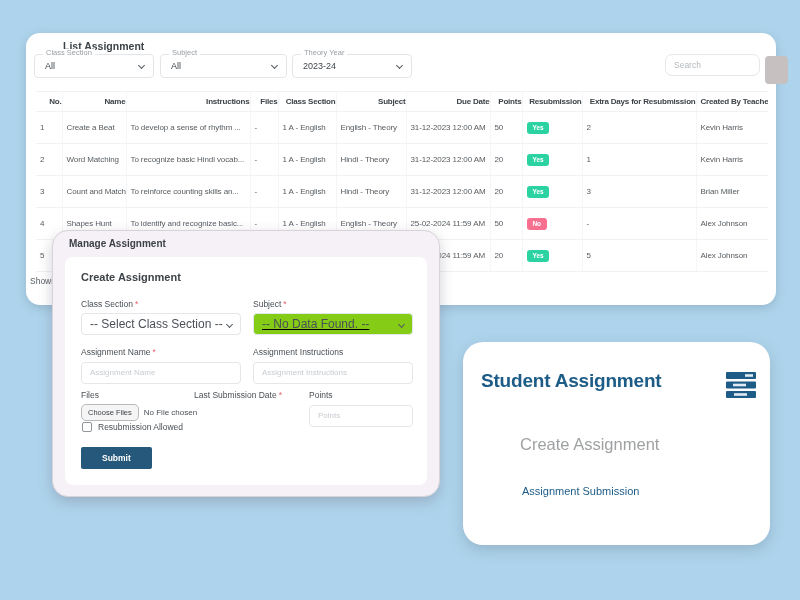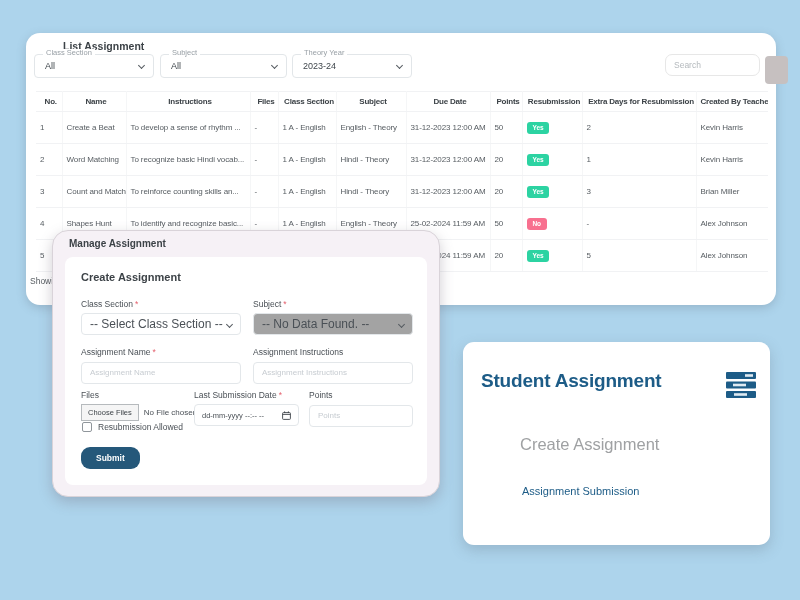--- a/index.html
+++ b/index.html
@@ -18,21 +18,21 @@
   .flabel { position:absolute; top:-6px; left:8px; font-size:7.5px; color:#99a0a6; background:#fff; padding:0 3px; line-height:1; white-space:nowrap; }
   .fvalue { display:block; font-size:9px; color:#3f464c; line-height:22px; padding-left:10px; }
   .chev { position:absolute; right:9px; top:8px; width:5px; height:5px;
     border-right:1.3px solid #555b60; border-bottom:1.3px solid #555b60; transform:rotate(45deg); }
 
   .search { position:absolute; left:639px; top:21px; width:95px; height:22px; border:1px solid #e7e7e7;
     border-radius:7px; font-size:8.5px; padding:0 8px; color:#444; outline:none; font-family:inherit; }
   .search::placeholder { color:#b4b9bd; }
 
   table.assign { position:absolute; left:10px; top:58px; width:732px; border-collapse:collapse; table-layout:fixed; }
-  table.assign th { height:20px; font-size:8px; font-weight:bold; color:#3c4247; text-align:center;
+  table.assign th { height:20px; font-size:8px; font-weight:bold; color:#3c4247; text-align:right;
     padding:0 0 0 4px; border-top:1px solid #f1f2f4; border-bottom:1px solid #f1f2f4; border-right:1px solid #f5f6f7;
     white-space:nowrap; overflow:hidden; letter-spacing:-.2px; }
   table.assign td { height:32px; font-size:8px; color:#565c61; padding:0 0 0 4px;
     border-bottom:1px solid #f1f2f4; border-right:1px solid #f5f6f7; white-space:nowrap; overflow:hidden; letter-spacing:-.1px; }
   table.assign th:last-child, table.assign td:last-child { border-right:none; }
   .c0{width:26px}.c1{width:64px}.c2{width:124px}.c3{width:28px}.c4{width:58px}.c5{width:70px}
   .c6{width:84px}.c7{width:32px}.c8{width:60px}.c9{width:114px}.c10{width:72px}
   .badge { display:inline-block; padding:2.5px 6px; border-radius:3px; font-size:6.5px; font-weight:bold; color:#fff; }
   .badge-yes { background:var(--badge-yes,#2cd3a2); }
   .badge-no  { background:var(--badge-no,#f8708f); }
@@ -48,43 +48,43 @@
   .mp-heading { position:absolute; left:16px; top:14px; font-size:11px; font-weight:bold; color:#3c4247; }
 
   .fg { position:absolute; }
   .g1{left:16px;top:34px;width:160px} .g2{left:188px;top:34px;width:160px}
   .g3{left:16px;top:82px;width:160px} .g4{left:188px;top:82px;width:160px}
   .g5{left:16px;top:125px;width:110px} .g6{left:129px;top:125px;width:105px} .g7{left:244px;top:125px;width:104px}
   .lbl { display:block; font-size:8.5px; color:#4a5056; margin-bottom:4px; white-space:nowrap;margin-top:8px; }
   .req { color:#e4606d; margin-left:2px; }
   .ctrl { position:relative; height:22px; border:1px solid #e3e7ea; border-radius:4px; background:#fff; cursor:pointer; }
   .sval { display:block; font-size:12px; color:#4a5056; line-height:20px; padding-left:8px; white-space:nowrap; overflow:hidden; }
-  .ctrl.disabled { background:#a3a3a3; }
+  .ctrl.disabled { background:#84cc16;text-decoration:underline; }
   .ctrl .chev { top:8px; right:8px; }
   input.txt { width:100%; height:22px; border:1px solid #e3e7ea; border-radius:4px; font-size:8px;
     padding:0 8px; outline:none; color:#444; font-family:inherit; }
   input.txt::placeholder { color:#c7ccd1; }
 
   .file-row { display:flex; align-items:center; margin-top:3px; }
-  .file-btn { display:inline-block; border:1px solid #b6babd; background:#f5f5f5; border-radius:0;
+  .file-btn { display:inline-block; border:1px solid #b6babd; background:#f5f5f5; border-radius:5px;
     font-size:7.5px; color:#3c4247; padding:3px 6px; cursor:pointer; white-space:nowrap; }
   .file-status { font-size:8px; color:#4a5056; margin-left:5px; white-space:nowrap; }
 
   .date-ctrl { display:flex; align-items:center; justify-content:space-between; padding:0 7px; }
   .date-text { font-size:7.5px; color:#4a5056; white-space:nowrap; }
 
   .checkbox { position:absolute; left:17px; top:165px; width:10px; height:10px;
     border:1px solid #90969b; border-radius:2px; background:#fff; cursor:pointer; }
   .cb-label { position:absolute; left:33px; top:165px; font-size:8.5px; color:#4a5056; }
   .submit { position:absolute; left:16px; top:190px; background:var(--submit-bg,#25587a); color:#fff;
-    font-size:8.5px; font-weight:bold; border:none; border-radius:9px; padding:6px 15px; cursor:pointer; font-family:inherit; }
+    font-size:8.5px; font-weight:bold; border:none; border-radius:2px; padding:6px 21px; cursor:pointer; font-family:inherit; }
 
   
   .student-card { position:absolute; left:463px; top:342px; width:307px; height:203px; background:#fff;
-    border-radius:11px; box-shadow:0 5px 14px rgba(96,114,128,.30); }
+    border-radius:20px; box-shadow:0 5px 14px rgba(96,114,128,.30); }
   .sc-title { position:absolute; left:18px; top:28px; font-size:19px; font-weight:bold;
     color:var(--brand-blue,#1d5c87); letter-spacing:-.2px; }
   .menu-btn { position:absolute; right:14px; top:30px; cursor:pointer; line-height:0; }
   .sc-link1 { position:absolute; left:57px; top:93px; font-size:16.5px; color:var(--muted-link,#9fa1a3); cursor:pointer; }
   .sc-link2 { position:absolute; left:59px; top:143px; font-size:11px; color:var(--brand-blue,#1d5c87); cursor:pointer; }
 </style>
 </head>
 <body>
 
 <div class="bg">
@@ -234,29 +234,20 @@
       <div class="fg g5">
         <span class="lbl">Files</span>
         <div class="file-row">
           <span class="file-btn">Choose Files</span>
           <span class="file-status">No File chosen</span>
         </div>
       </div>
 
       <div class="fg g6">
         <span class="lbl"><span>Last Submission Date</span><span class="req">*</span></span>
-        <div class="ctrl date-ctrl">
-          <span class="date-text">dd-mm-yyyy --:-- --</span>
-          <svg width="9" height="9" viewBox="0 0 9 9">
-            <rect x="0.6" y="1.6" width="7.8" height="6.8" rx="0.8" fill="none" stroke="#3c4247" stroke-width="0.9"></rect>
-            <line x1="0.6" y1="3.4" x2="8.4" y2="3.4" stroke="#3c4247" stroke-width="0.9"></line>
-            <line x1="2.6" y1="0.4" x2="2.6" y2="2" stroke="#3c4247" stroke-width="0.9"></line>
-            <line x1="6.4" y1="0.4" x2="6.4" y2="2" stroke="#3c4247" stroke-width="0.9"></line>
-          </svg>
-        </div>
       </div>
 
       <div class="fg g7">
         <span class="lbl">Points</span>
         <input class="txt" type="text" placeholder="Points" style="">
       </div>
 
       <span class="checkbox"></span>
       <span class="cb-label">Resubmission Allowed</span>
 

